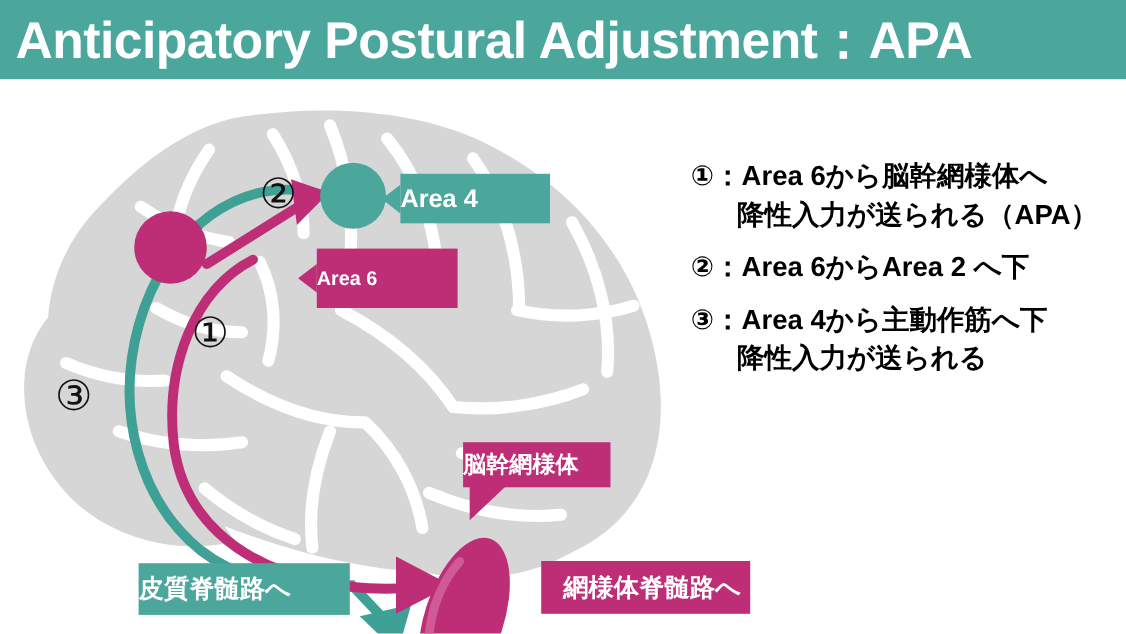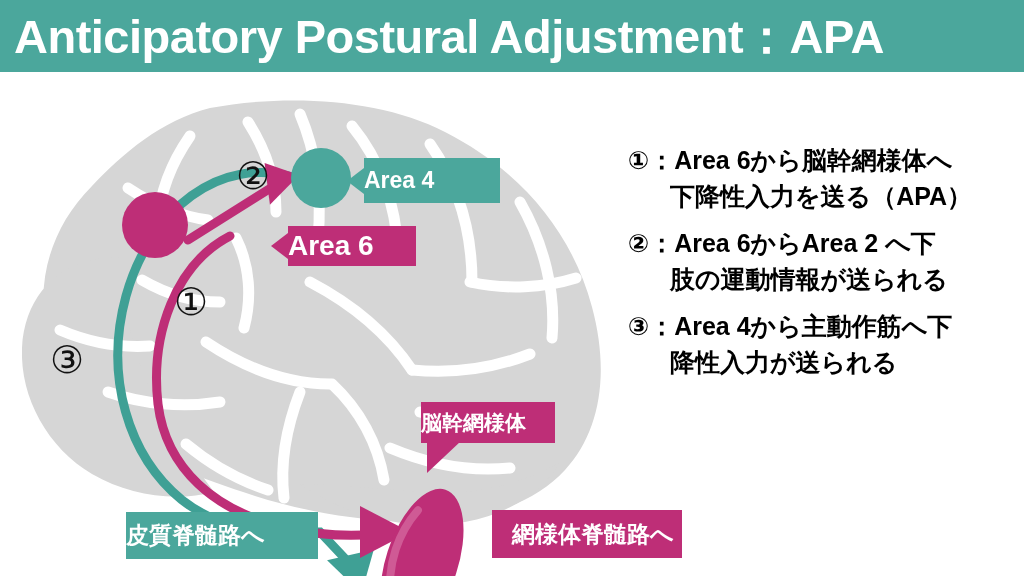--- a/index.html
+++ b/index.html
@@ -77,22 +77,22 @@
   .tag.teal.tail-left::before { color: #4BA79C; }
   .tag.magenta.tail-left::before { color: #BE2E77; }
 
   #tag-area4 {
     left: 364px; top: 158px;
     width: 136px; height: 45px;
     font-size: 23px;
   }
   #tag-area6 {
     left: 288px; top: 226px;
-    width: 128px; height: 40px;
-    font-size: 28px;
+    width: 128px; height: 54px;
+    font-size: 18px;
   }
   #tag-brainstem {
     left: 421px; top: 402px;
     width: 134px; height: 41px;
     font-size: 21px;
   }
   #tag-corticospinal {
     left: 126px; top: 512px;
     width: 192px; height: 47px;
     font-size: 23px;
@@ -263,26 +263,25 @@
 </div>
 
 <div class="circnum" id="circ1">①</div>
 <div class="circnum" id="circ2">②</div>
 <div class="circnum" id="circ3">③</div>
 
 <div id="notes">
 
   <div class="note">
     <span class="l1"><span>①：</span><span>Area 6から脳幹網様体へ</span></span>
-    <span class="l2">下降性入力を送る（APA）</span>
+    <span class="l2">降性入力が送られる（APA）</span>
   </div>
 
   <div class="note">
     <span class="l1"><span>②：</span><span>Area 6からArea 2 へ下</span></span>
-    <span class="l2">肢の運動情報が送られる</span>
   </div>
 
   <div class="note">
     <span class="l1"><span>③：</span><span>Area 4から主動作筋へ下</span></span>
     <span class="l2">降性入力が送られる</span>
   </div>
 
 </div>
 
 </body></html>

